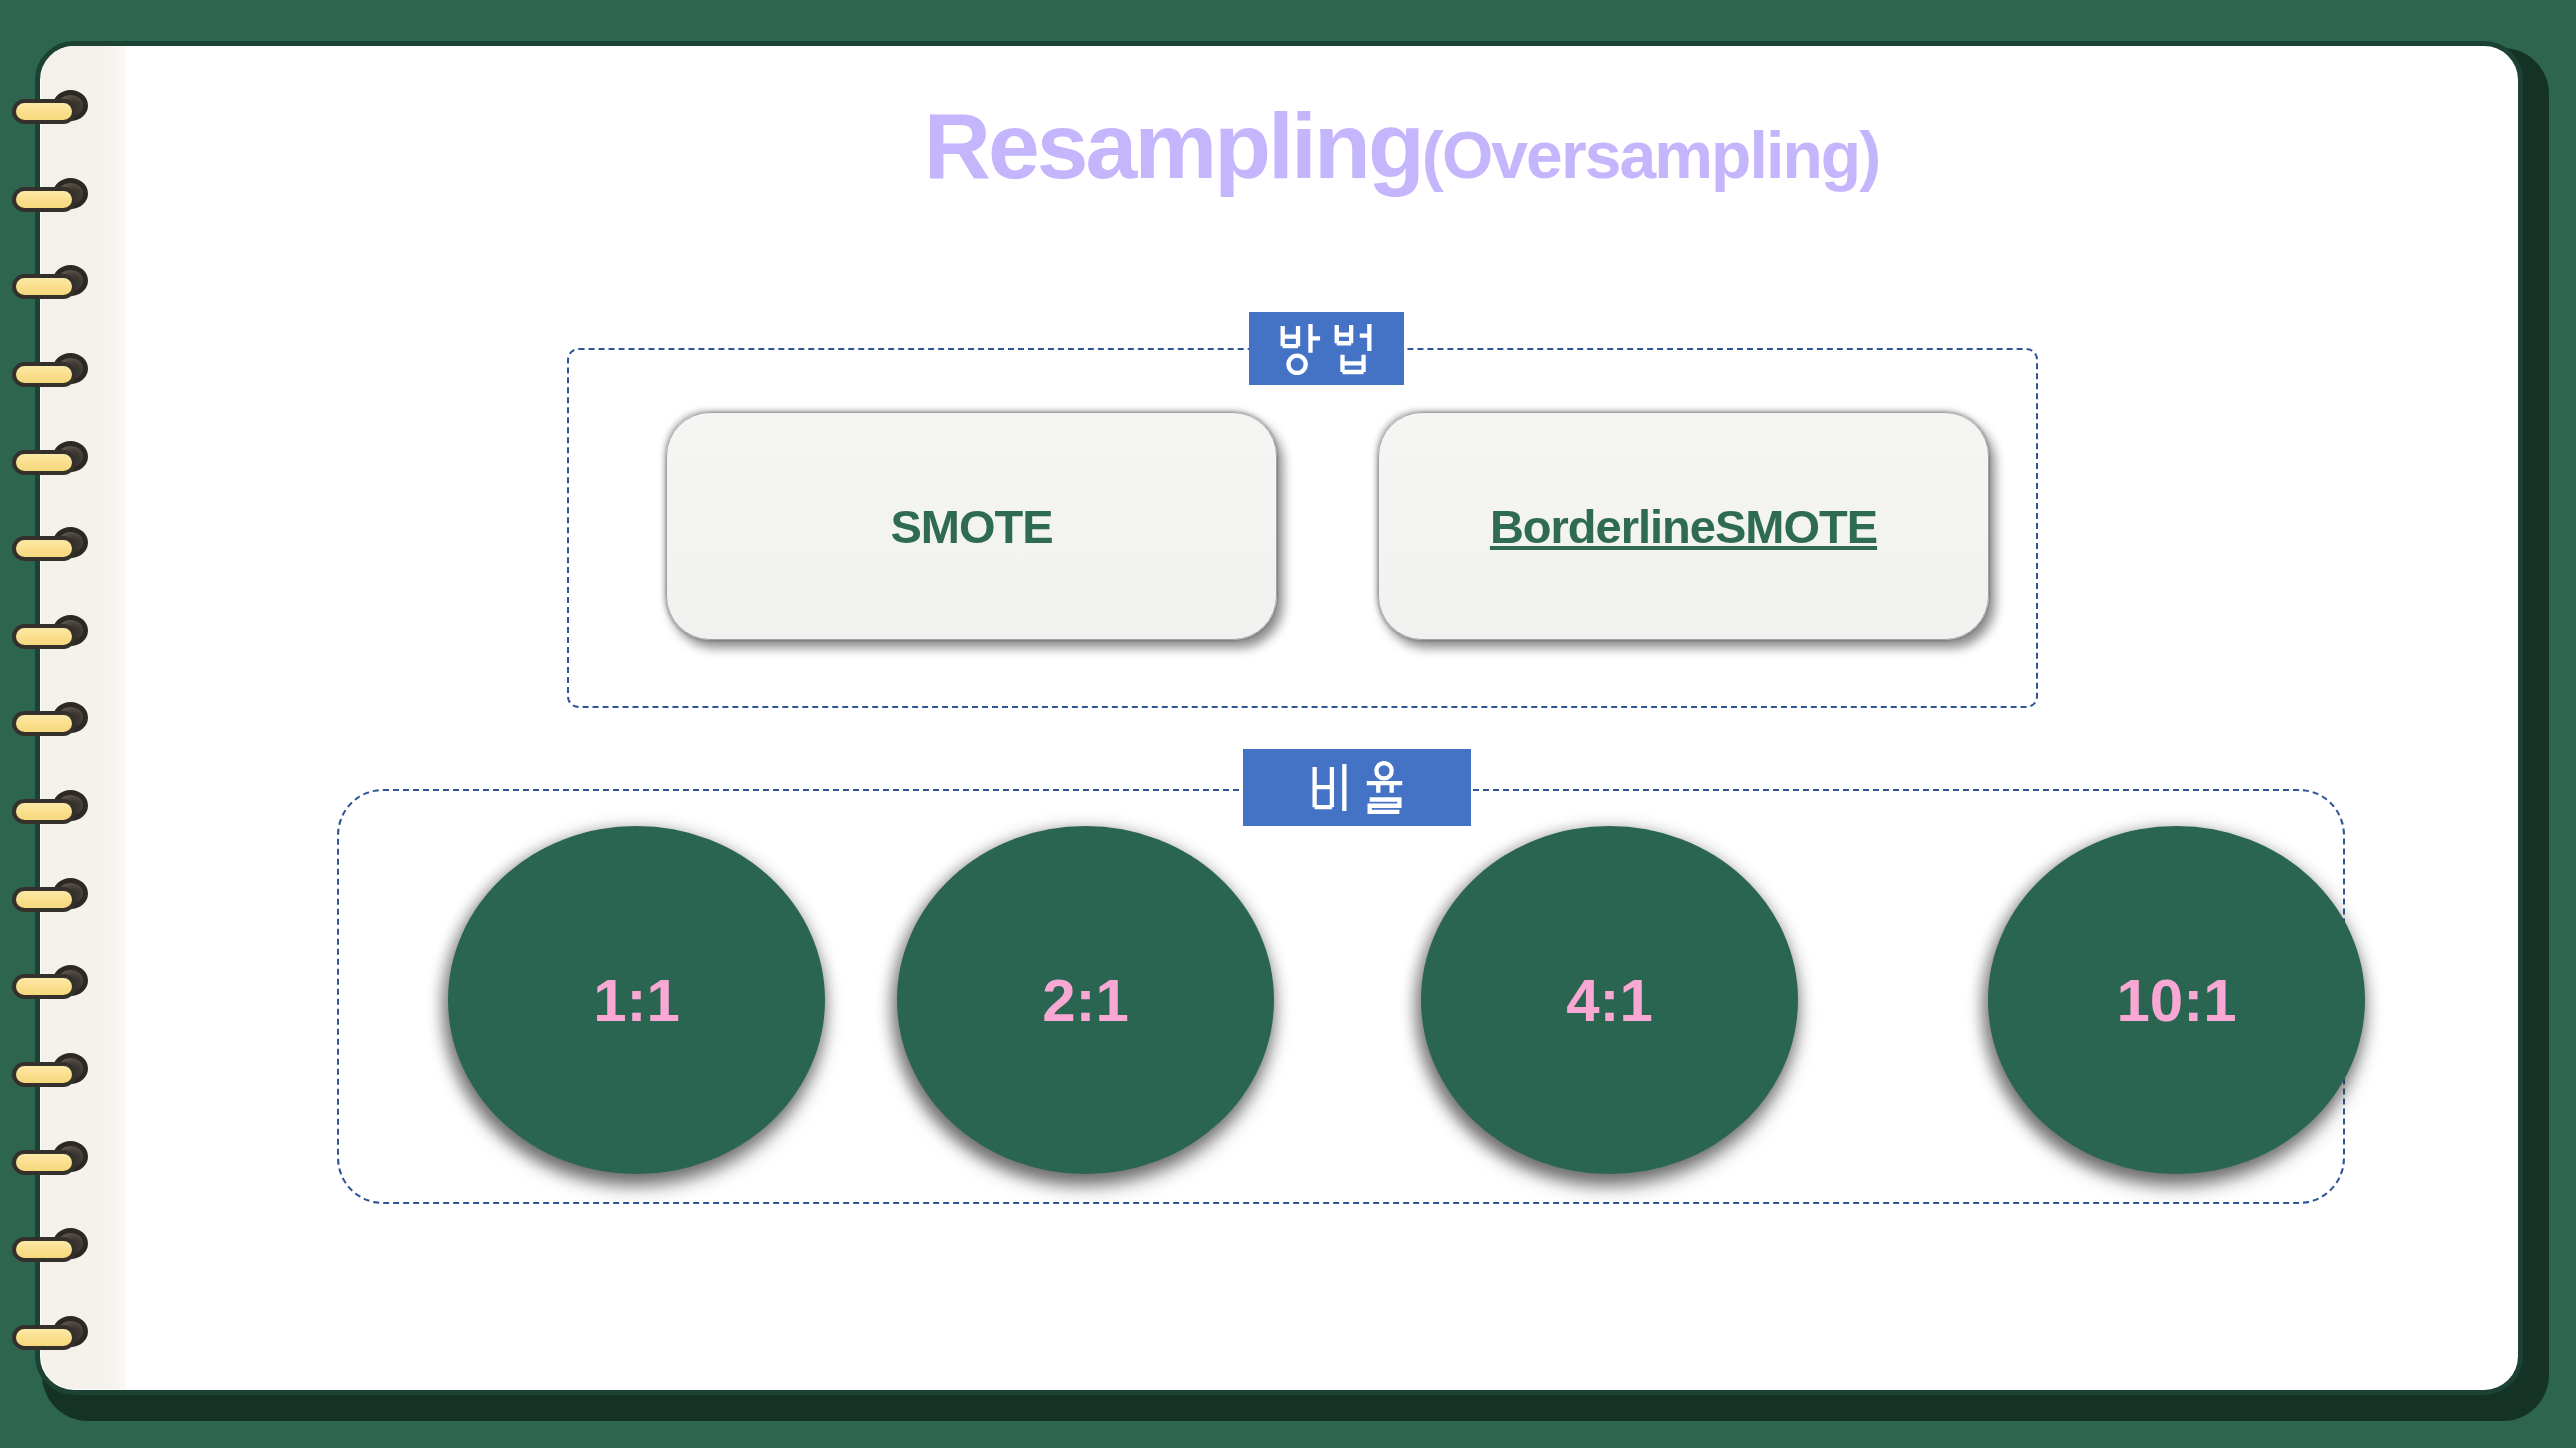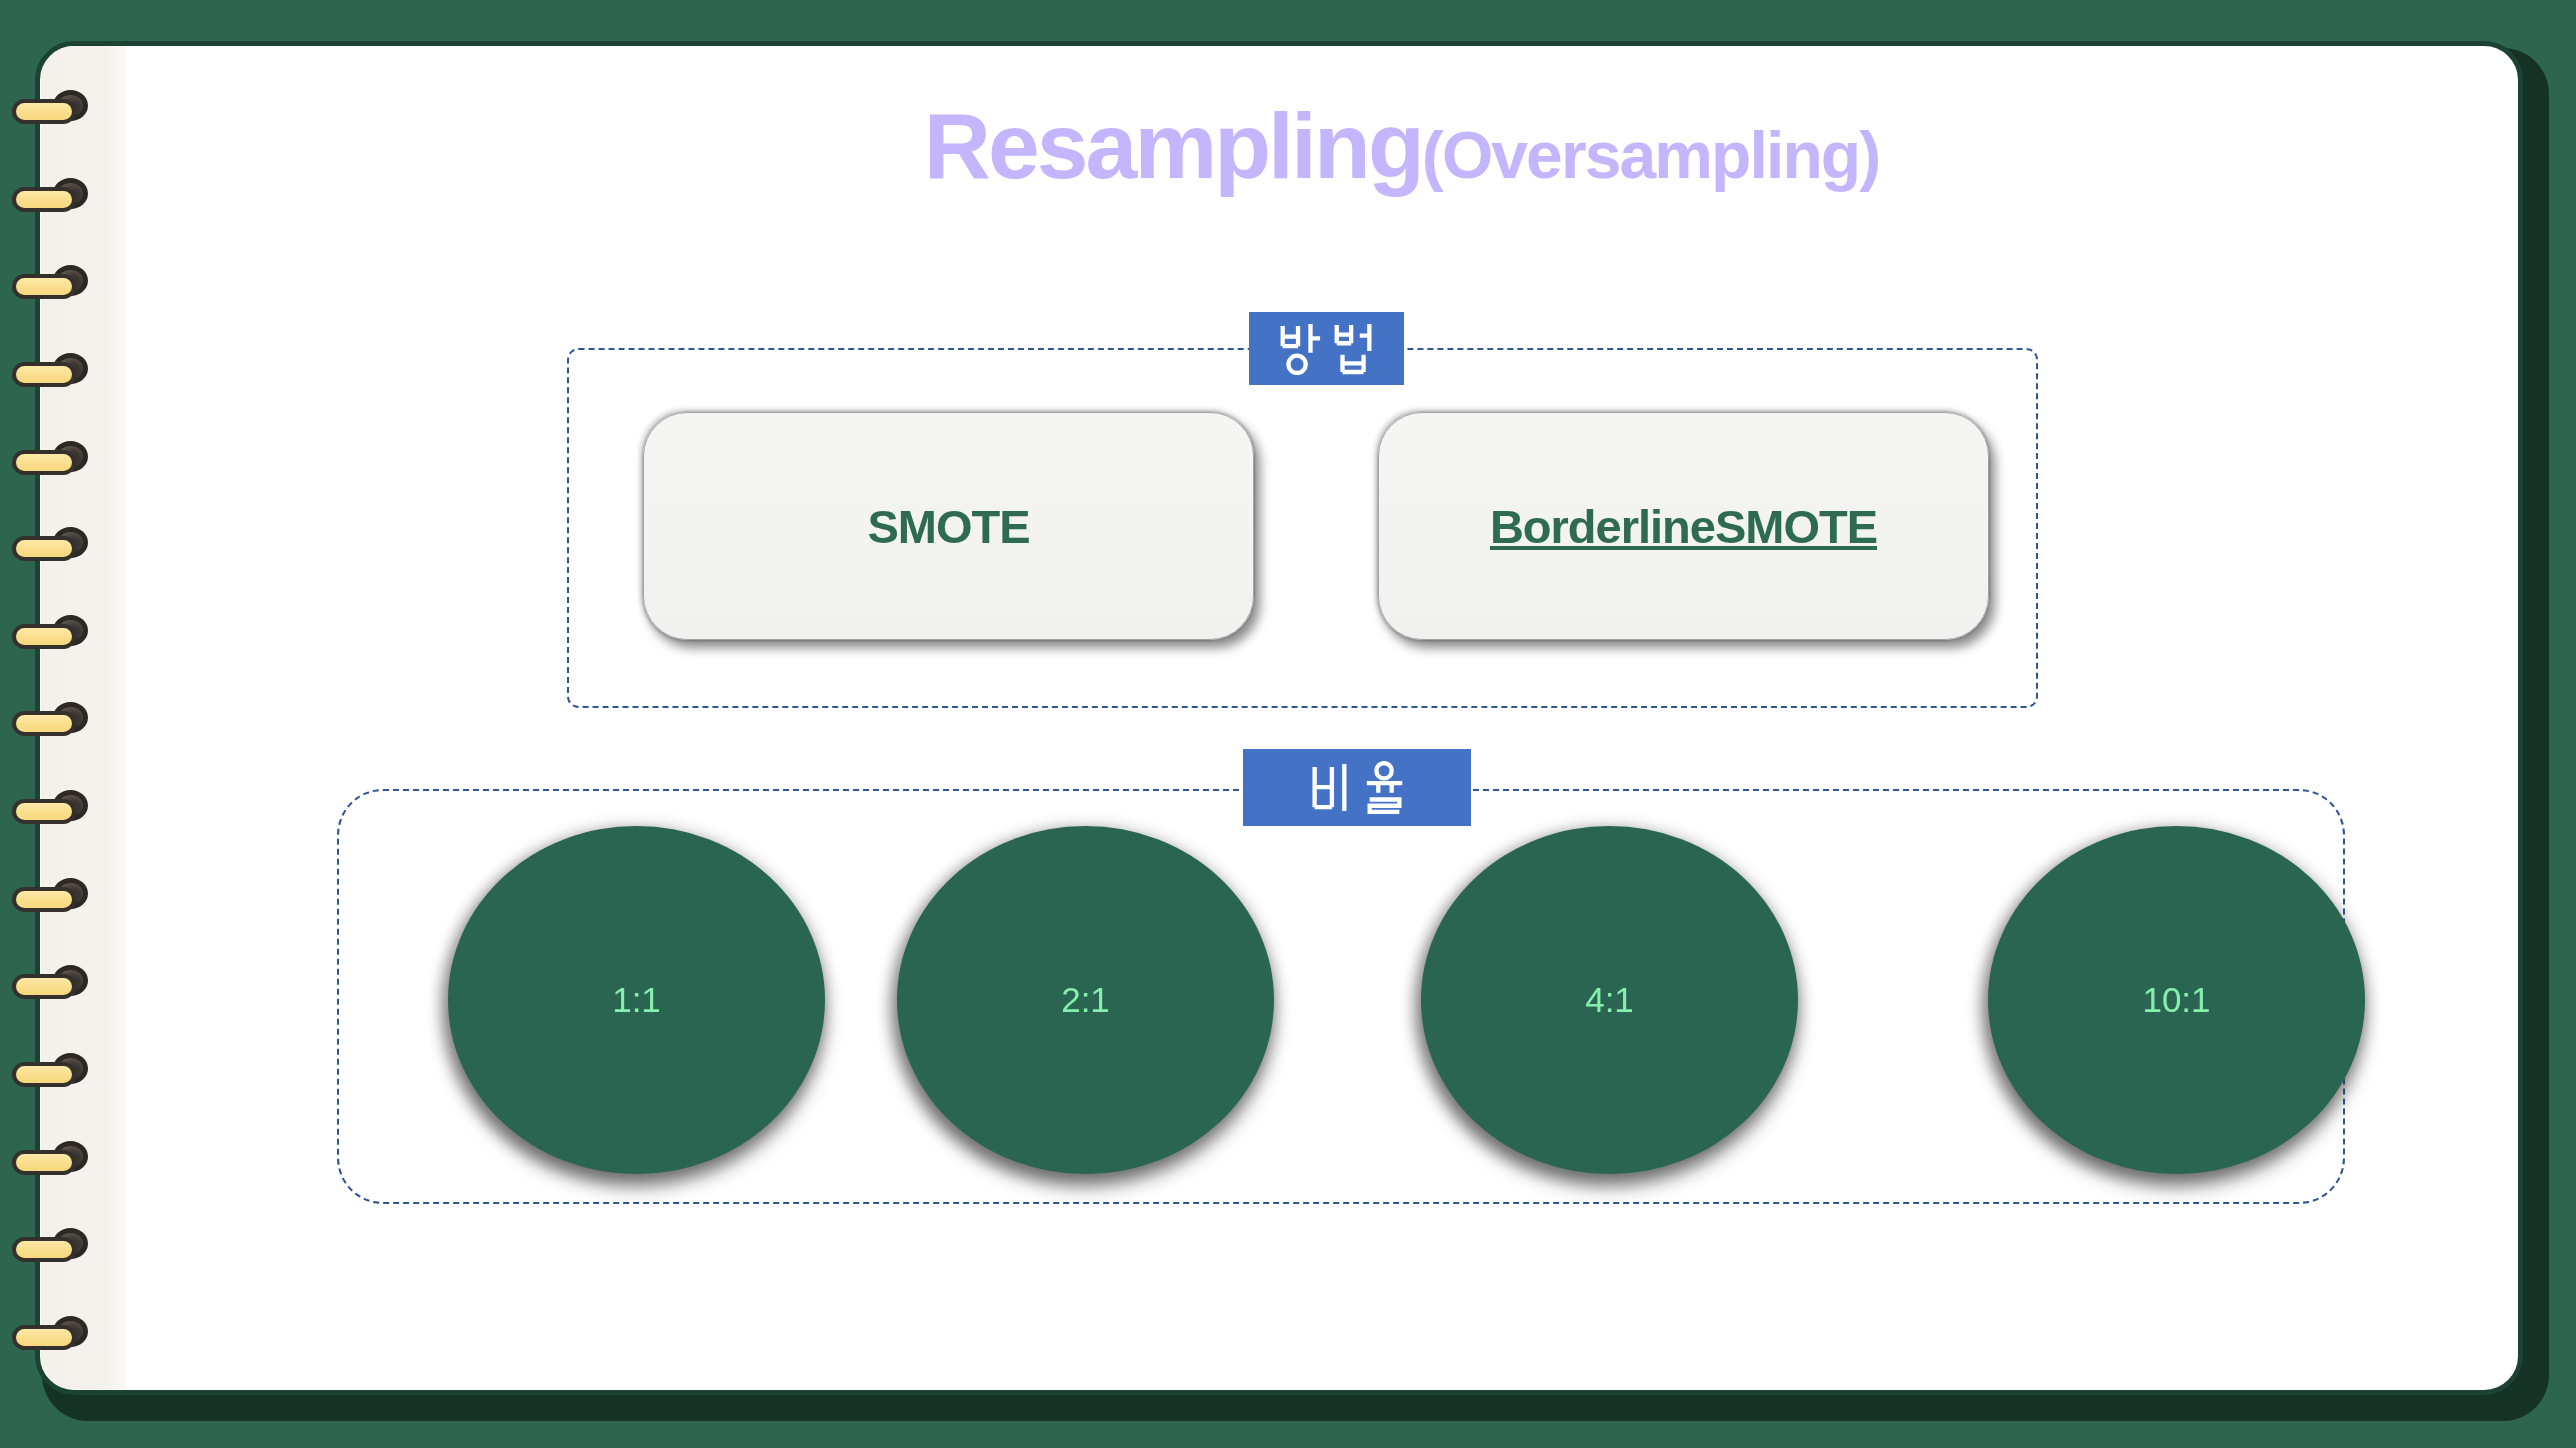--- a/index.html
+++ b/index.html
@@ -62,29 +62,29 @@
   
   .method-box {
     position:absolute; top:412px; width:611px; height:228px;
     background:linear-gradient(180deg,#F5F5F3 0%,#F1F1EF 100%);
     border:1.9px solid #A3A3A3; border-radius:44px;
     box-shadow:0 0 2.9px rgba(0,0,0,0.35), 5.8px 7.7px 10.6px rgba(0,0,0,0.45), -2.9px -2.9px 5.8px rgba(0,0,0,0.16);
     display:flex; align-items:center; justify-content:center;
     color:#2F6A52; font-size:47px; font-weight:bold; letter-spacing:-1px;
     z-index:3;
   }
-  .method-box.first  { left:643px; }
+  .method-box.first  { left:666px; }
   .method-box.second { left:1378px;text-decoration:underline; }
   
   .ratio-circle {
     position:absolute; top:826px; width:377px; height:348px;
     background:#2A6552; border-radius:50%;
     box-shadow:0 13.5px 17.4px rgba(45,45,45,0.5), 0 0 15.5px rgba(45,45,45,0.28), -8.7px 6.8px 13.5px rgba(45,45,45,0.25);
     display:flex; align-items:center; justify-content:center;
-    color:#86efac; font-size:35px; font-weight:normal;
+    color:#f9a8d4; font-size:60px; font-weight:bold;
     z-index:3;
   }
 </style>
 </head>
 <body>
 
 <div class="notebook-back"></div>
 <div class="page"></div>
 <div class="spine"></div>
 

